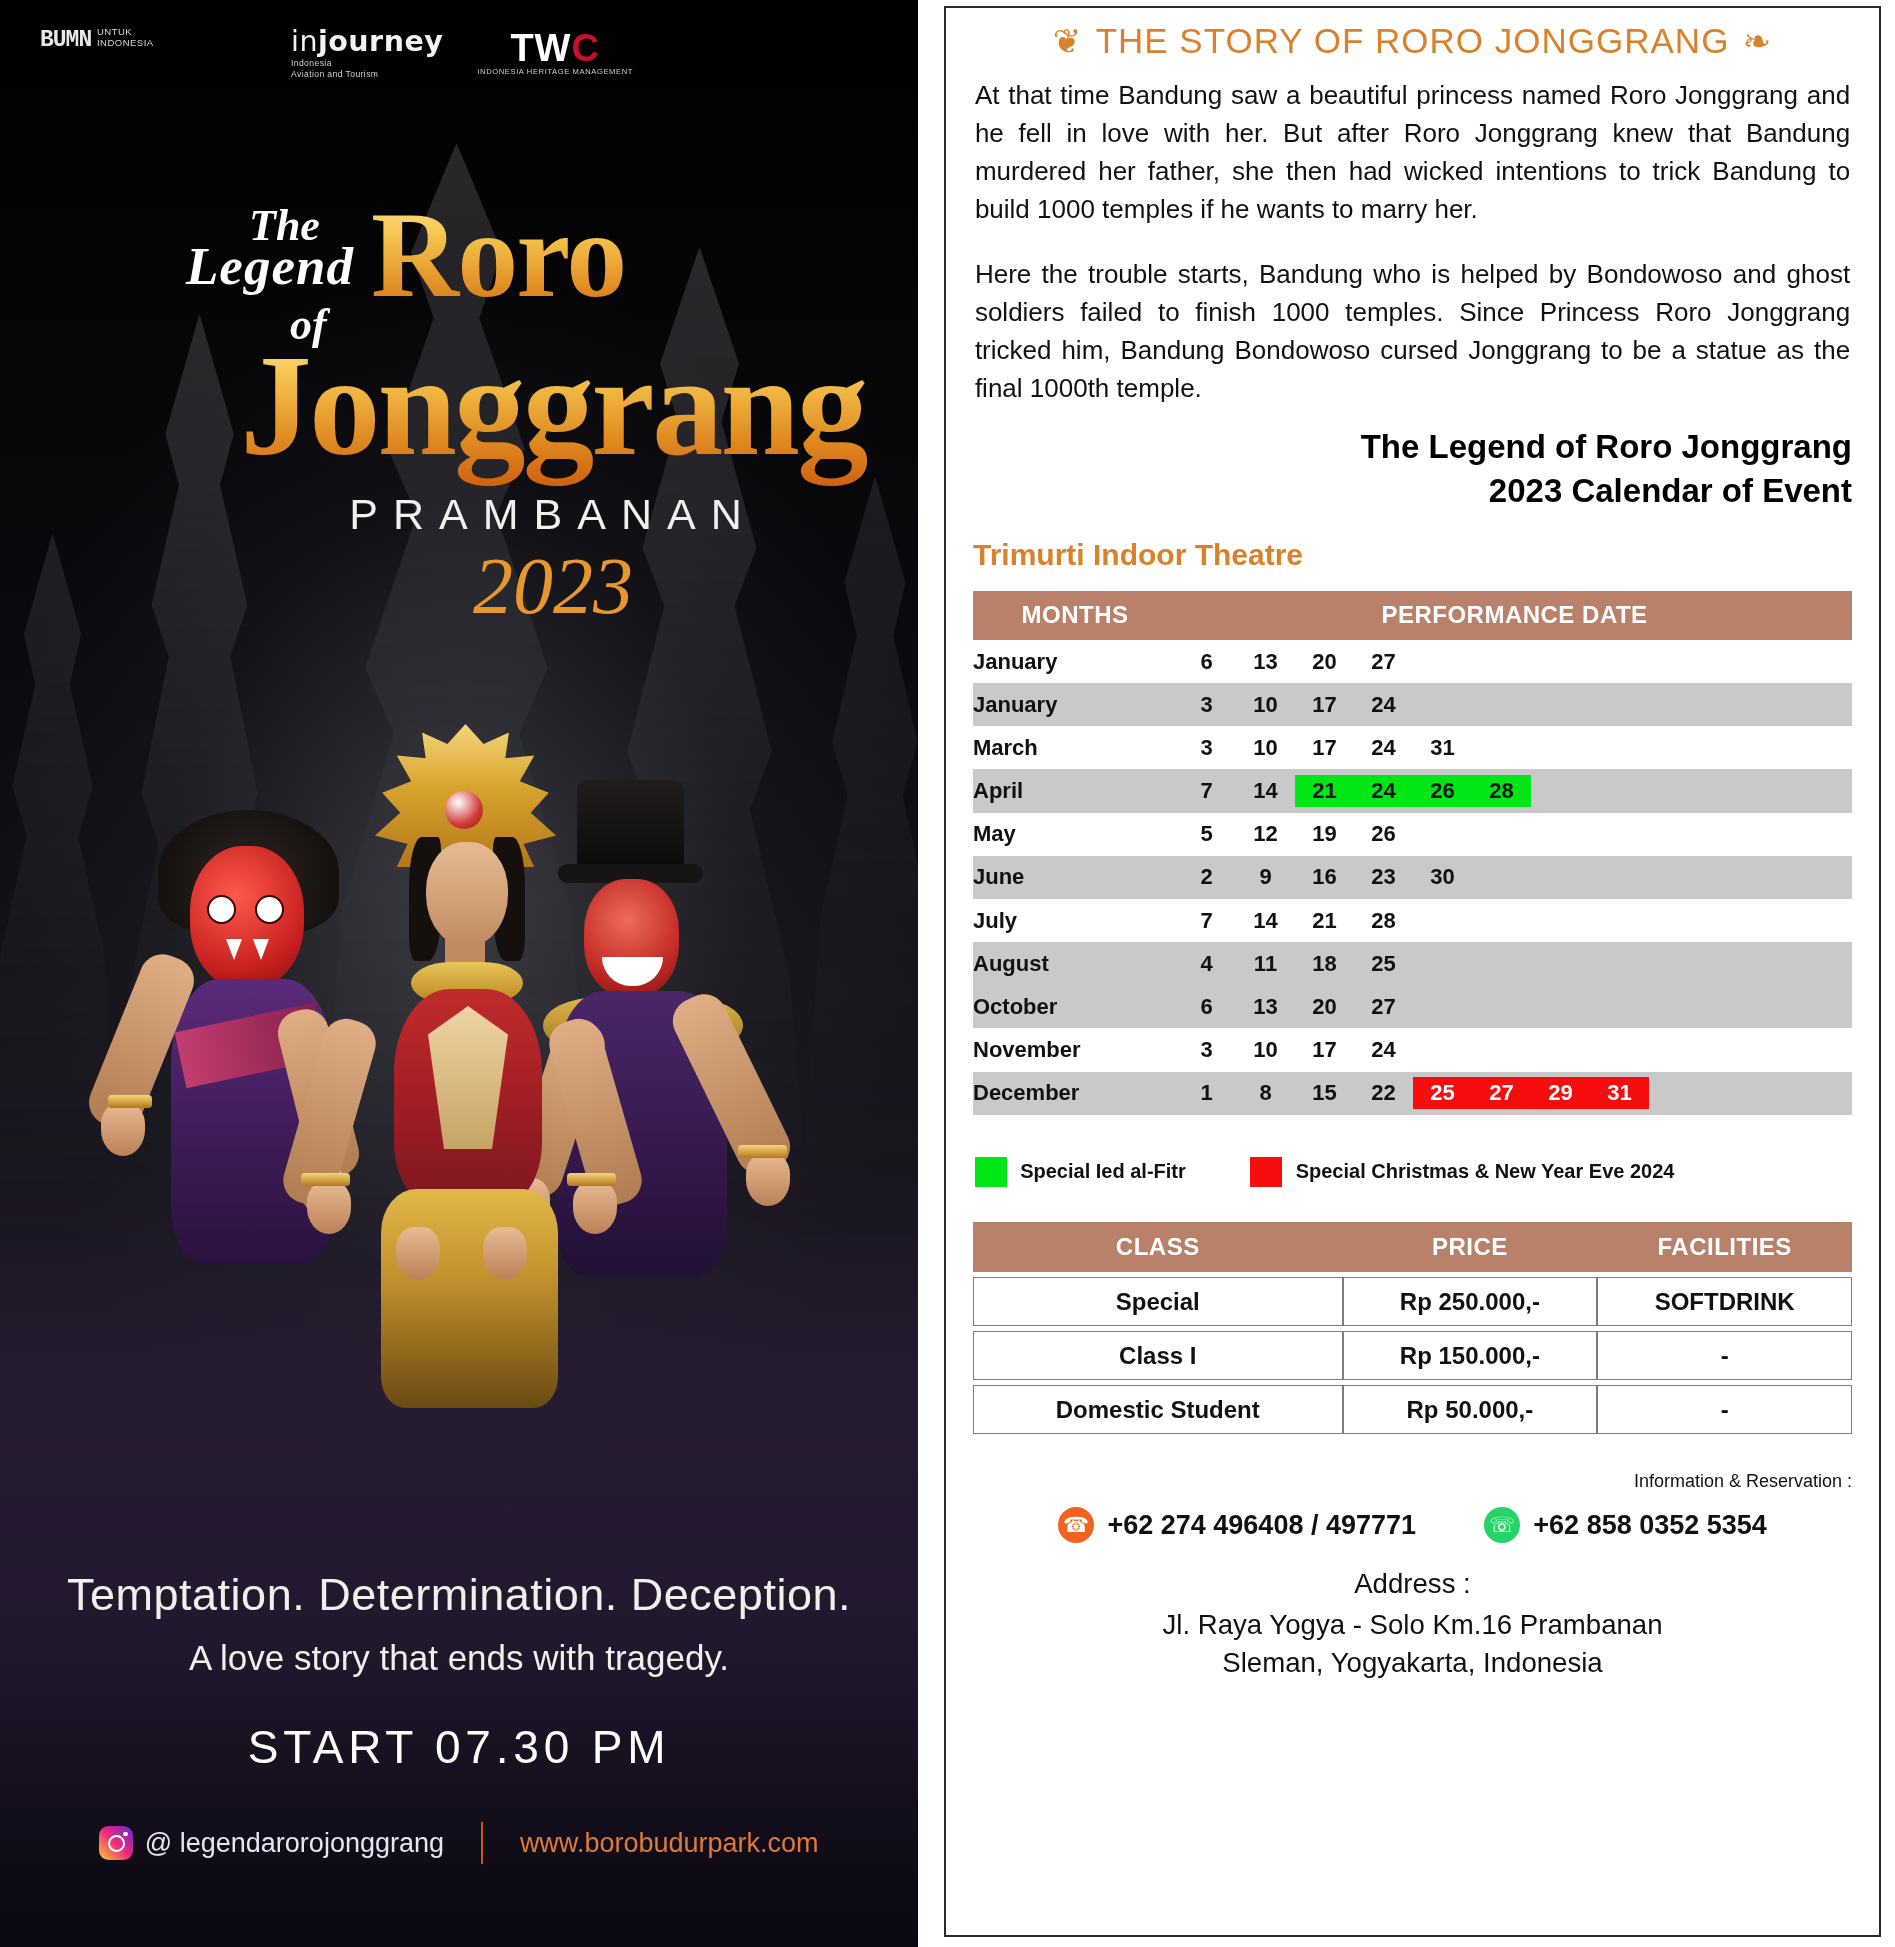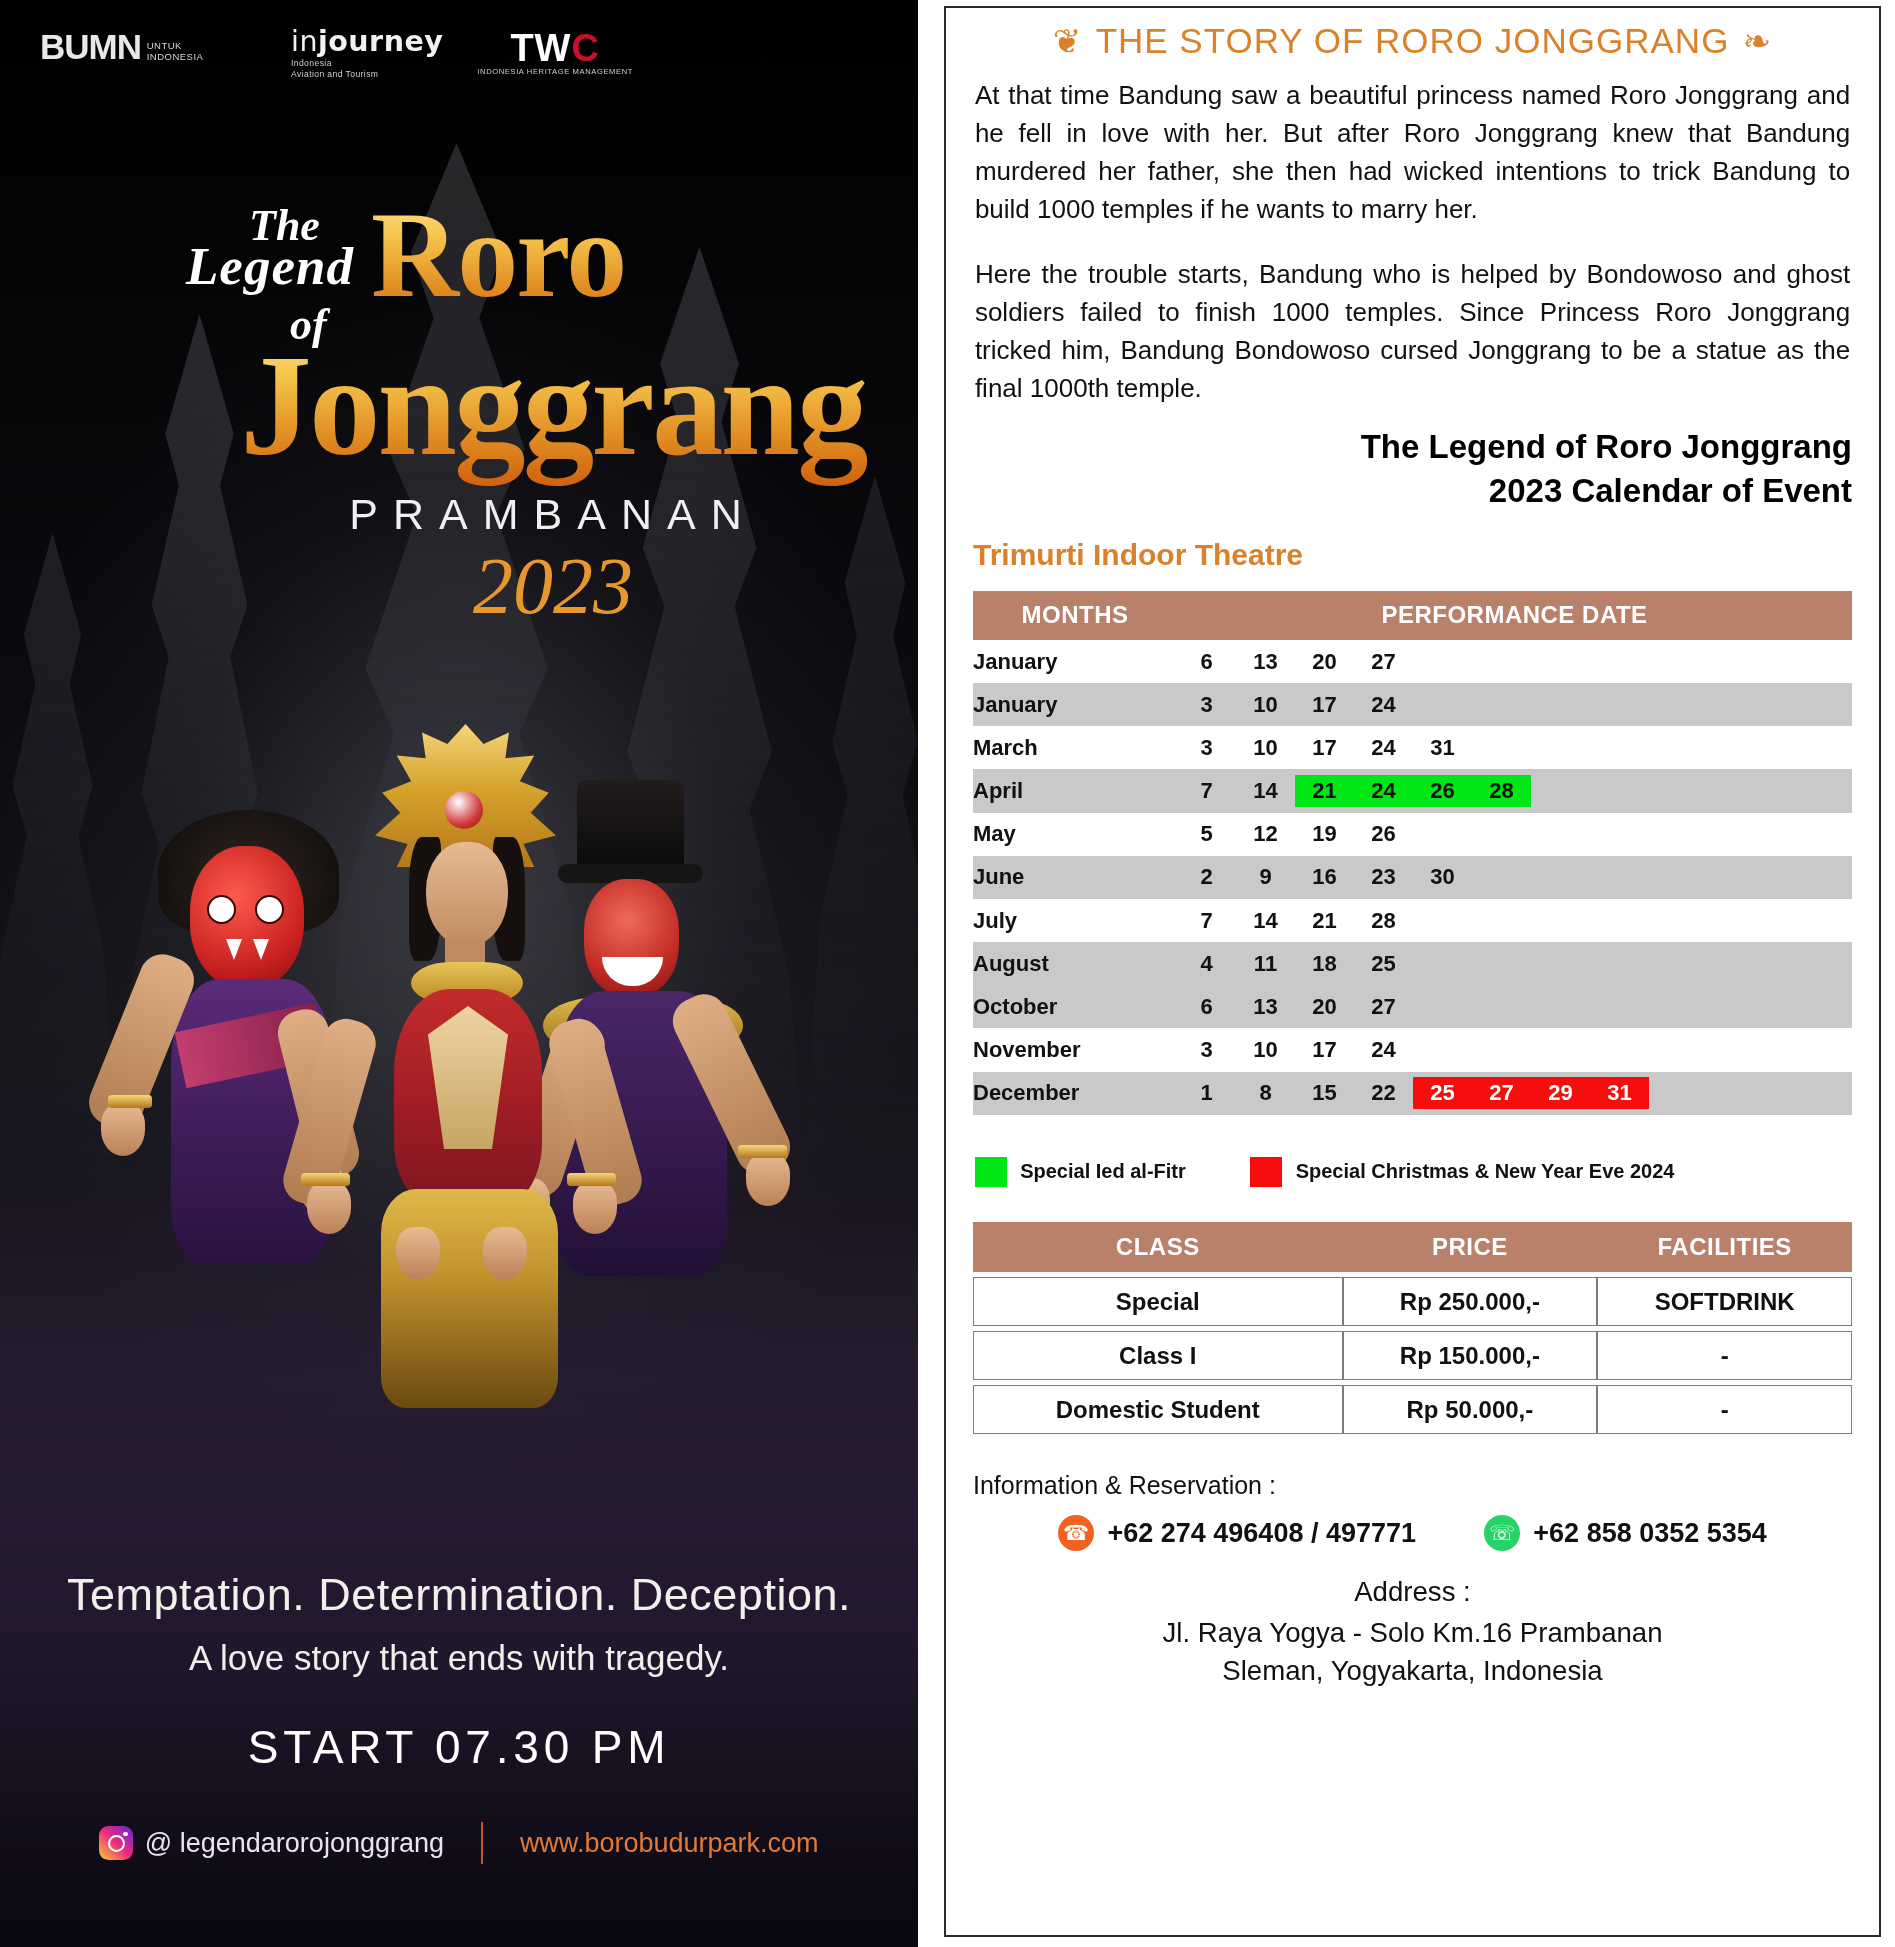--- a/index.html
+++ b/index.html
@@ -46,22 +46,22 @@
   .ground {
     position: absolute; left: 0; bottom: 0; width: 100%; height: 780px;
     background: linear-gradient(to bottom, rgba(35,25,45,0) 0%, rgba(45,30,60,0.45) 28%, rgba(32,22,44,0.8) 60%, #0a0810 100%);
   }
 
   .logo-bumn {
     position: absolute; left: 40px; top: 27px;
     display: flex; align-items: flex-end; gap: 5.7px;
   }
   .logo-bumn .mark {
-    font-size: 35px; font-weight: bold; color: #e8e8e8; letter-spacing: -1px;
-    font-family: Liberation Sans, sans-serif;
+    font-size: 23px; font-weight: bold; color: #e8e8e8; letter-spacing: -1px;
+    font-family: Liberation Mono, monospace;
   }
   .logo-bumn .sub {
     font-size: 9.5px; line-height: 10.5px; color: #d8d8d8; letter-spacing: 0.5px;
     padding-bottom: 4.8px;
   }
   .logo-right {
     position: absolute; right: 285px; top: 25px; display: flex; align-items: center; gap: 34px;
   }
   .injourney { text-align: left; }
   .injourney .name { color: #f2f2f2; font-size: 28.5px; letter-spacing: 0.5px; font-family: "DejaVu Sans", sans-serif; }
@@ -257,21 +257,21 @@
   table.price { width: 100%; border-collapse: separate; border-spacing: 0 5.7px; margin-top: 30px; }
   table.price th {
     background: #b9806a; color: #fff; font-size: 24px; padding: 11.4px 0; letter-spacing: 0.5px;
   }
   table.price td {
     border: 1.9px solid #7d7d7d; text-align: center; font-size: 24px; font-weight: bold;
     padding: 9.5px 0; color: #111; background: #fff;
   }
   table.price td.price-cell { text-align: center; }
 
-  .info-head { margin-top: 32px; text-align: left; font-size: 25px; color: #111; }
+  .info-head { margin-top: 32px; text-align: right; font-size: 18px; color: #111; }
   .contacts { margin-top: 15px; display: flex; align-items: center; justify-content: center; gap: 68px; }
   .contact { display: flex; align-items: center; gap: 13.3px; }
   .ic { width: 36px; height: 36px; border-radius: 50%; display: flex; align-items: center; justify-content: center; color: #fff; font-size: 21px; }
   .ic.phone { background: #f2621f; }
   .ic.wa { background: #25d366; }
   .contact-text { font-size: 27px; font-weight: bold; color: #111; }
   .addr-head { margin-top: 25px; text-align: center; font-size: 27.6px; color: #111; }
   .addr { margin-top: 5.7px; text-align: center; font-size: 27.6px; line-height: 38px; color: #111; }
 </style>
 </head>

